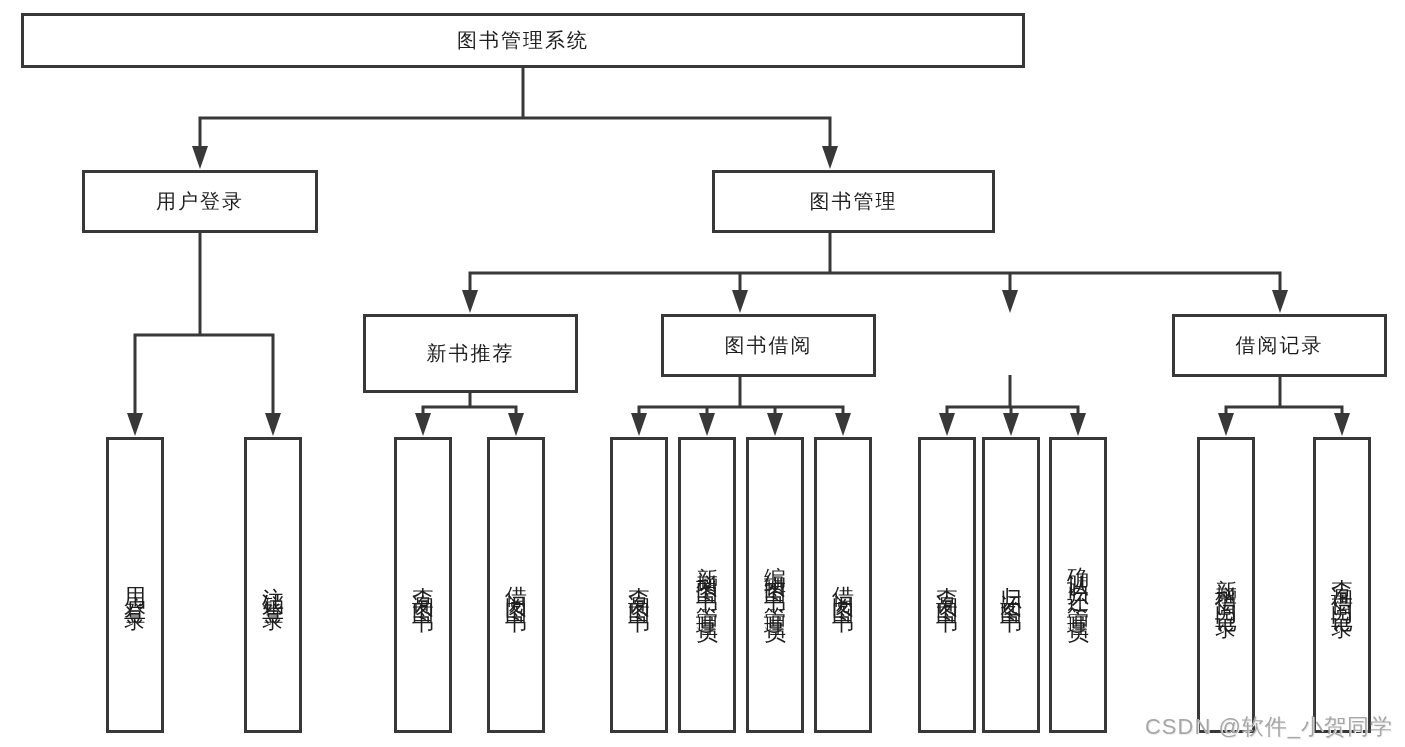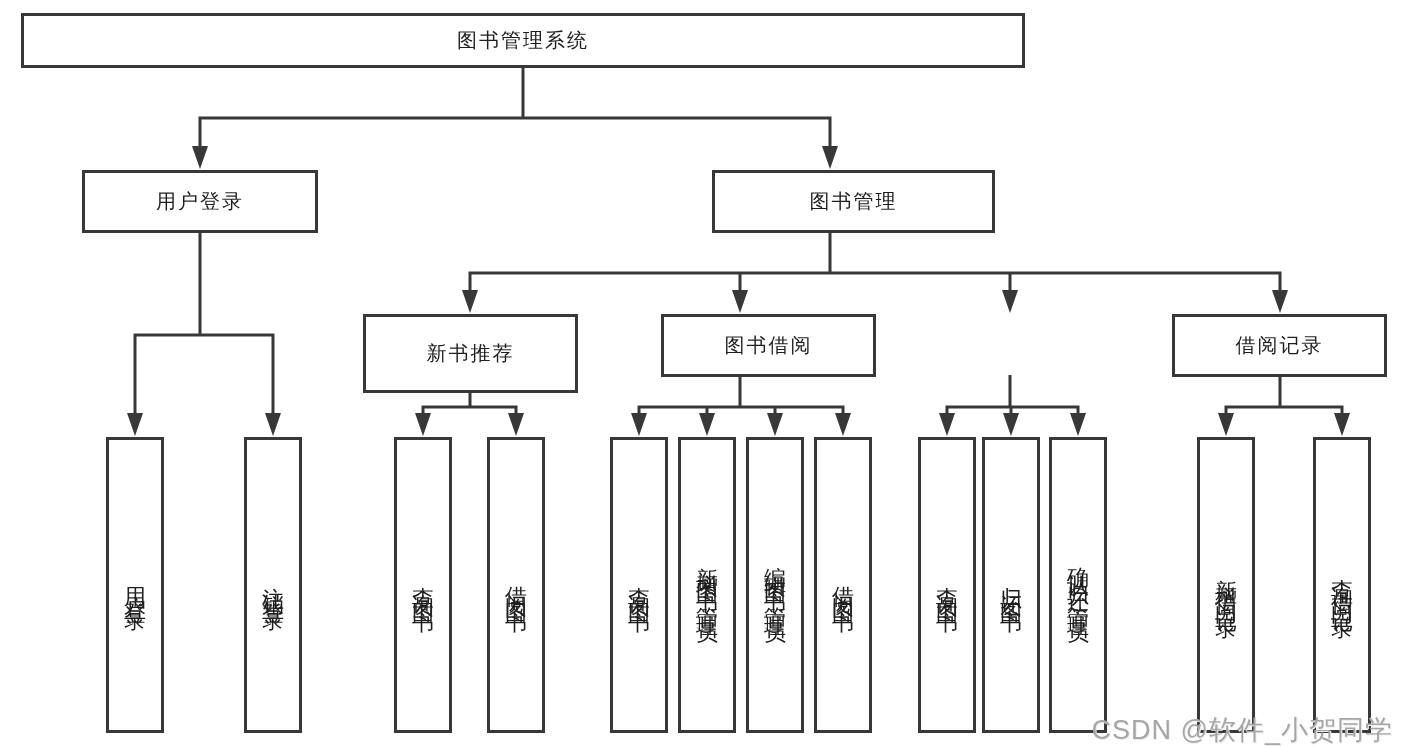--- a/index.html
+++ b/index.html
@@ -37,21 +37,21 @@
   .leaf .vtext {
     writing-mode: vertical-rl;
     letter-spacing: 8px;
     line-height: 1.1;
     white-space: nowrap;
   }
   .watermark {
     position: absolute;
     right: 12px;
     top: 712px;
-    font-size: 27px;
+    font-size: 22px;
     color: #a6a6a6;
     letter-spacing: 1px;
     text-shadow: 1px 1px 0 #ededed;
     z-index: 3;
   }
 </style>
 </head>
 <body>
 
 <div class="stage">

